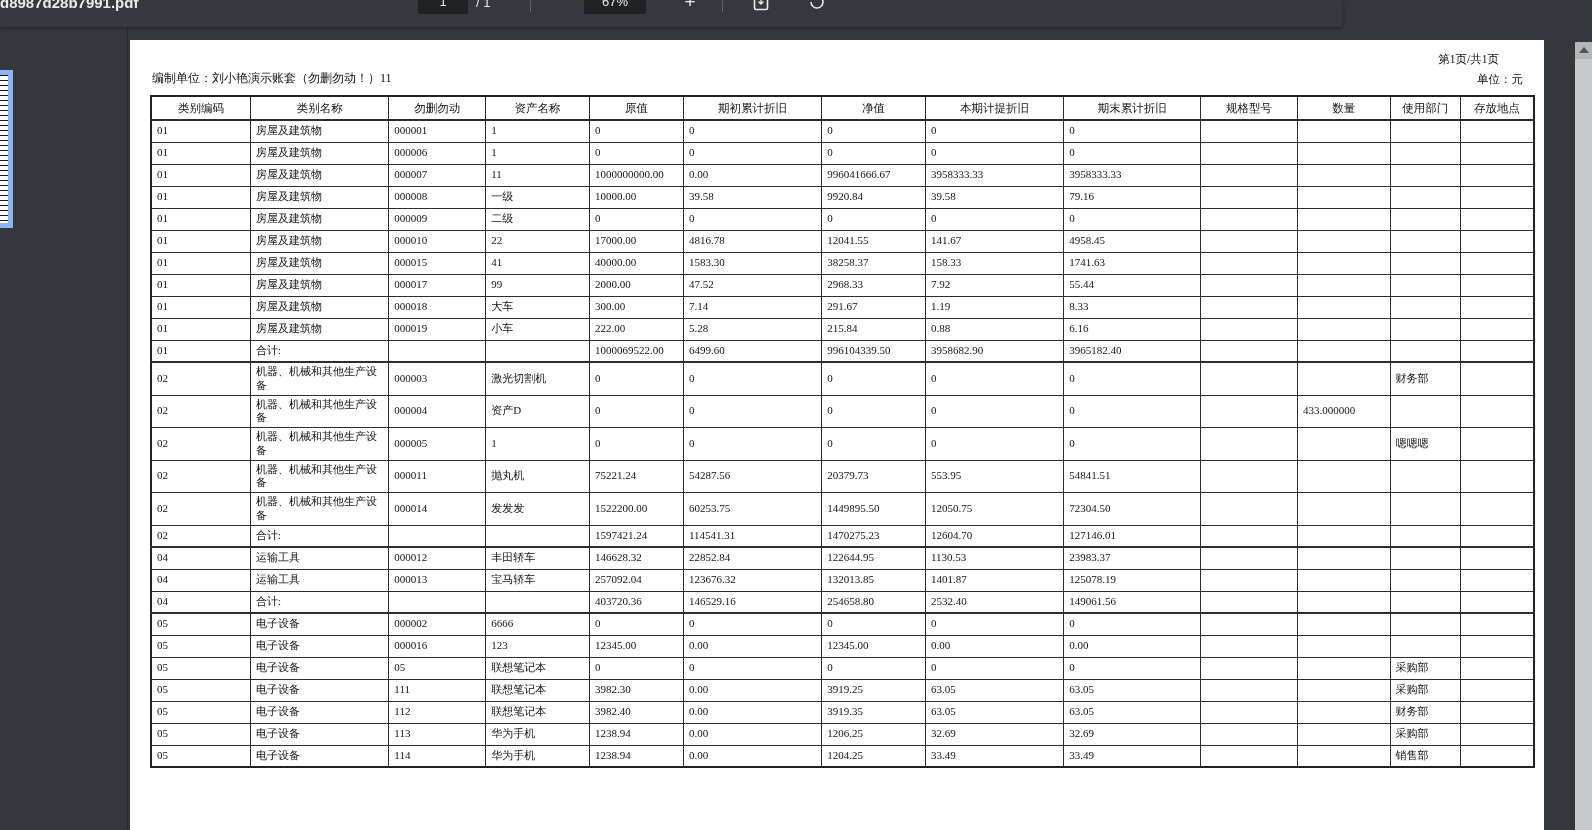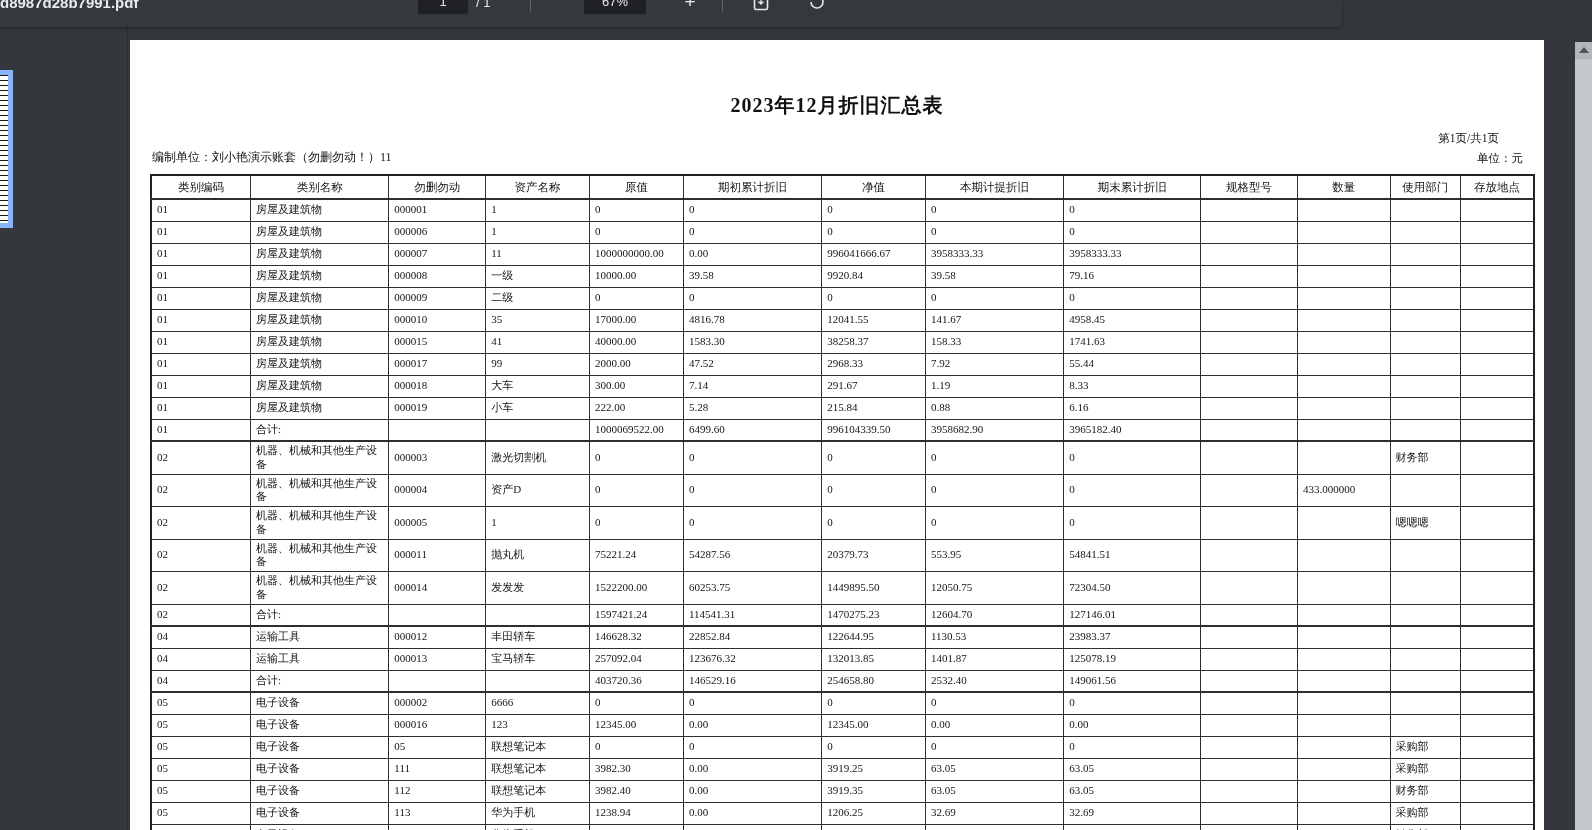--- a/index.html
+++ b/index.html
@@ -119,21 +119,20 @@
   </div>
 </div>
 
 <div class="sidebar">
   <div class="thumb">
     <div class="thumb-page"></div>
   </div>
 </div>
 
 <div class="page">
-  <div class="doc-title">2023年12月折旧汇总表</div>
   <div class="meta-row">
     <div class="prepared">编制单位：刘小艳演示账套（勿删勿动！）11</div>
     <div class="meta-right">
       <div class="pginfo">第1页/共1页</div>
       <div>单位：元</div>
     </div>
   </div>
   <table>
     <colgroup>
         <col style="width: 7.2%;">
@@ -240,21 +239,21 @@
           <td>0</td>
           <td></td>
           <td></td>
           <td></td>
           <td></td>
         </tr>
         <tr>
           <td>01</td>
           <td>房屋及建筑物</td>
           <td>000010</td>
-          <td>35</td>
+          <td>22</td>
           <td>17000.00</td>
           <td>4816.78</td>
           <td>12041.55</td>
           <td>141.67</td>
           <td>4958.45</td>
           <td></td>
           <td></td>
           <td></td>
           <td></td>
         </tr>

